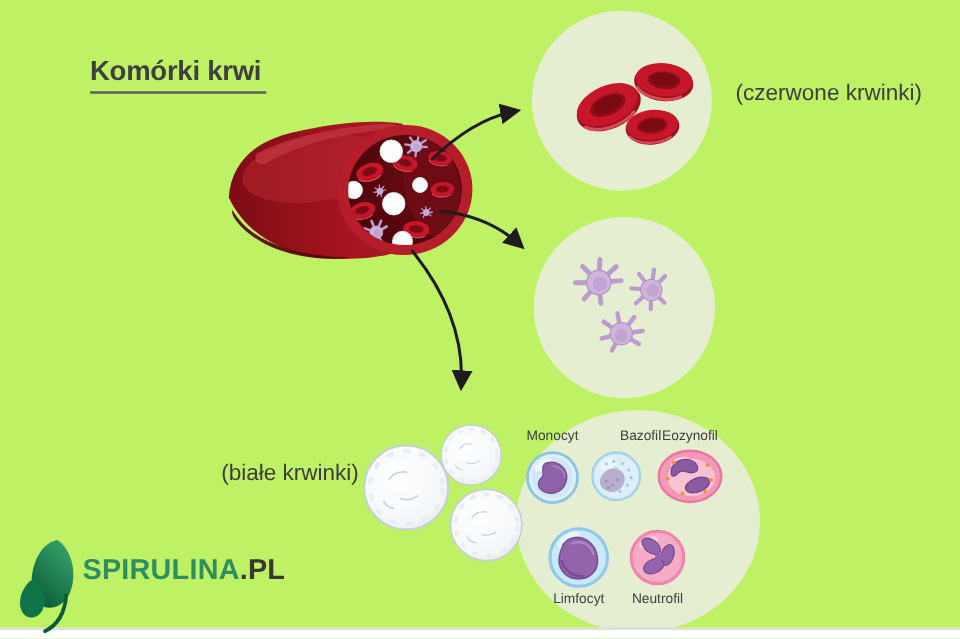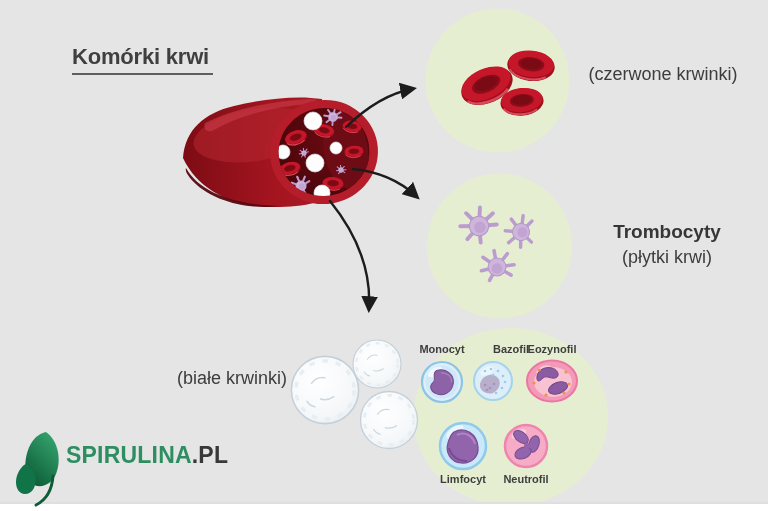--- a/index.html
+++ b/index.html
@@ -1,25 +1,25 @@
 <!DOCTYPE html>
 <html><head>
 <meta charset="utf-8">
 <style>
   html,body{margin:0;padding:0;background:#fff;}
-  .canvas{position:relative;width:768px;height:511px;background:#e5e5e5;overflow:hidden;
+  .canvas{position:relative;width:768px;height:511px;background:#bef264;overflow:hidden;
           font-family:"Liberation Sans",sans-serif;color:#3c3c3c;}
   .layer{position:absolute;left:0;top:0;}
   .title{position:absolute;left:72px;top:44px;font-size:22px;font-weight:700;color:#3f3f3f;
          border-bottom:2px solid #5f5f5f;padding:0 4px 3px 0;letter-spacing:-0.2px;white-space:nowrap;}
   .lbl{position:absolute;text-align:center;color:#3d3d3d;line-height:1.38;}
   .lbl .main{font-size:15.5px;display:block;}
   .lbl .sub{font-size:18px;display:block;}
   .lbl .main-bold{font-size:19px;font-weight:700;color:#363636;display:block;}
-  .typelbl{position:absolute;width:72px;text-align:center;font-size:11px;font-weight:700;color:#3e3e3e;}
+  .typelbl{position:absolute;width:72px;text-align:center;font-size:11px;font-weight:400;color:#3e3e3e;}
   .divider{position:absolute;left:0;top:502px;width:768px;height:2px;background:#dfdfdf;}
   .cover{position:absolute;left:0;top:504px;width:768px;height:7px;background:#ffffff;}
   .logo{position:absolute;left:16px;top:430px;width:250px;height:80px;}
   .brand{position:absolute;left:50px;top:12px;font-size:23px;font-weight:600;letter-spacing:0.2px;
          color:#2e8e62;white-space:nowrap;text-align:right;}
   .brand .tld{color:#383838;font-weight:700;}
   .tagline{position:absolute;left:51px;top:39px;font-size:9.5px;font-weight:700;letter-spacing:2.4px;
            color:#474747;white-space:nowrap;}
 </style>
 </head>
@@ -212,24 +212,20 @@
       </g>
     </g>
   </svg>
 
   <div class="title">Komórki krwi</div>
 
   <div class="lbl" style="left:576px;top:62px;width:174px;">
     <span class="sub">(czerwone krwinki)</span>
   </div>
 
-  <div class="lbl" style="left:585px;top:219px;width:164px;">
-    <span class="main-bold">Trombocyty</span>
-    <span class="sub">(płytki krwi)</span>
-  </div>
 
   <div class="lbl" style="left:152px;top:366px;width:160px;">
     <span class="sub">(białe krwinki)</span>
   </div>
 
   <div class="typelbl" style="left:406px;top:343px;">Monocyt</div>
   <div class="typelbl" style="left:457px;top:343px;text-align:right;">Bazofil</div>
   <div class="typelbl" style="left:516px;top:343px;">Eozynofil</div>
   <div class="typelbl" style="left:427px;top:473px;">Limfocyt</div>
   <div class="typelbl" style="left:490px;top:473px;">Neutrofil</div>

